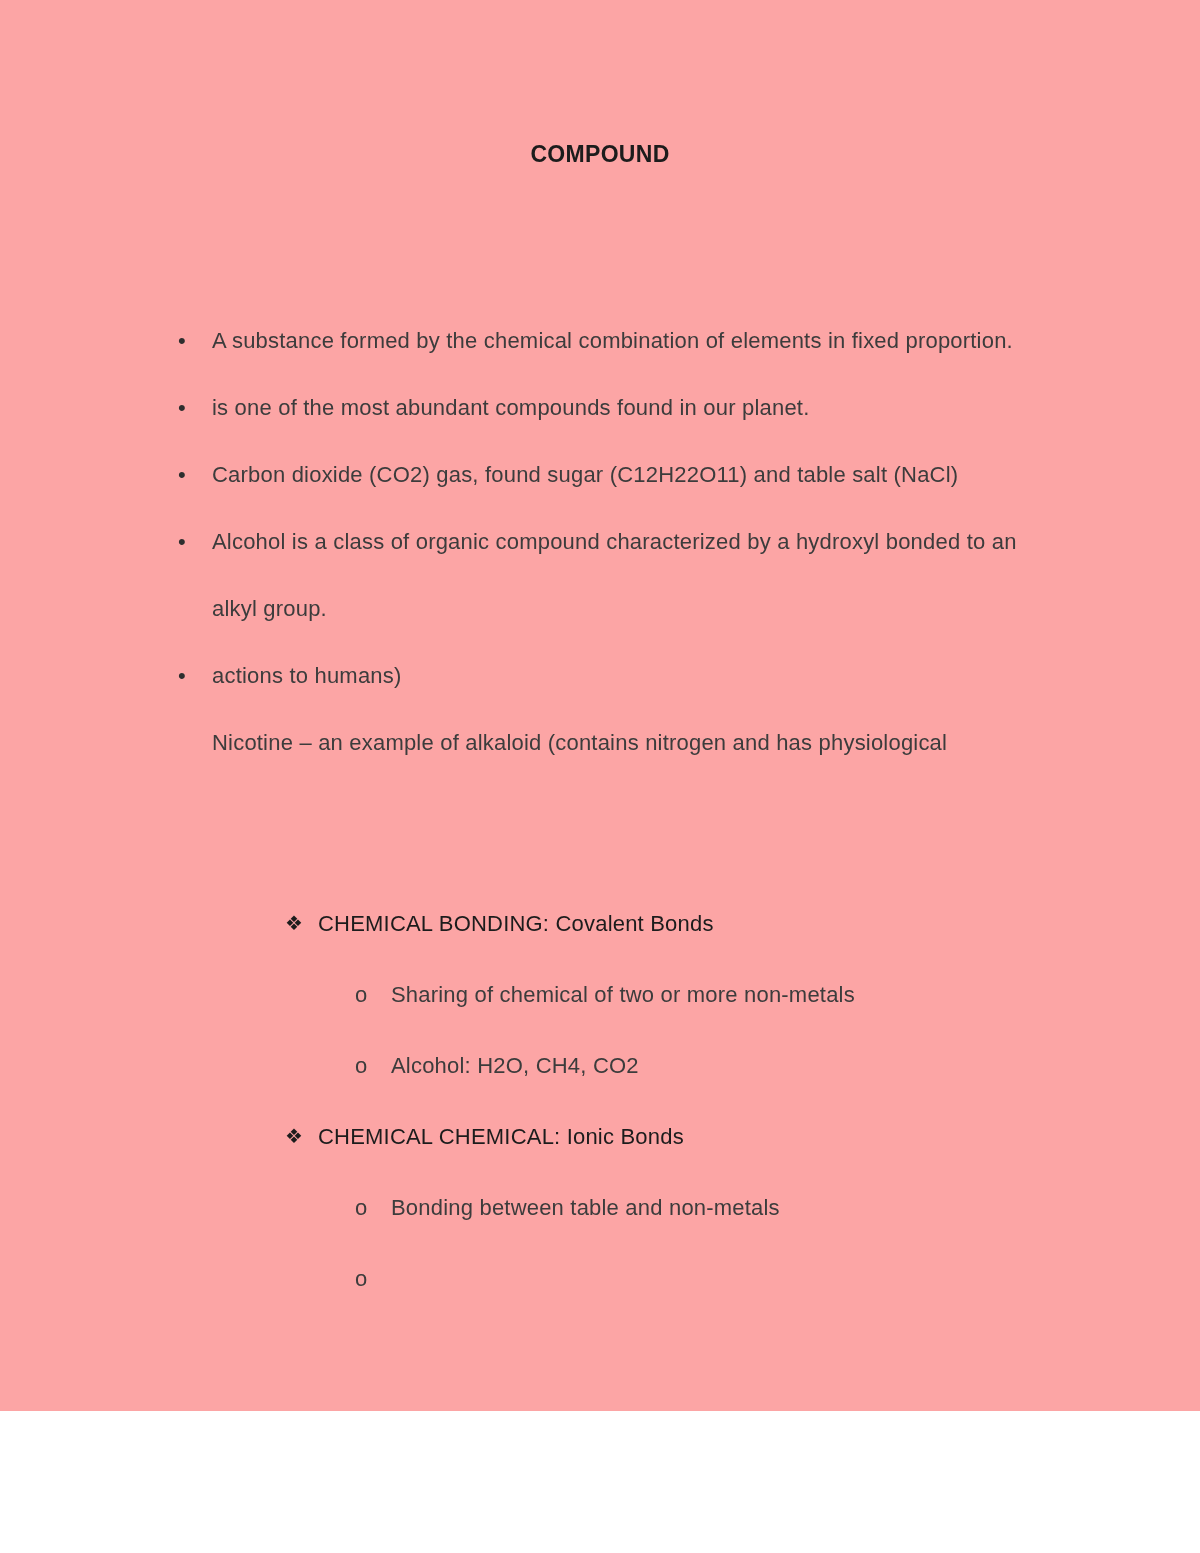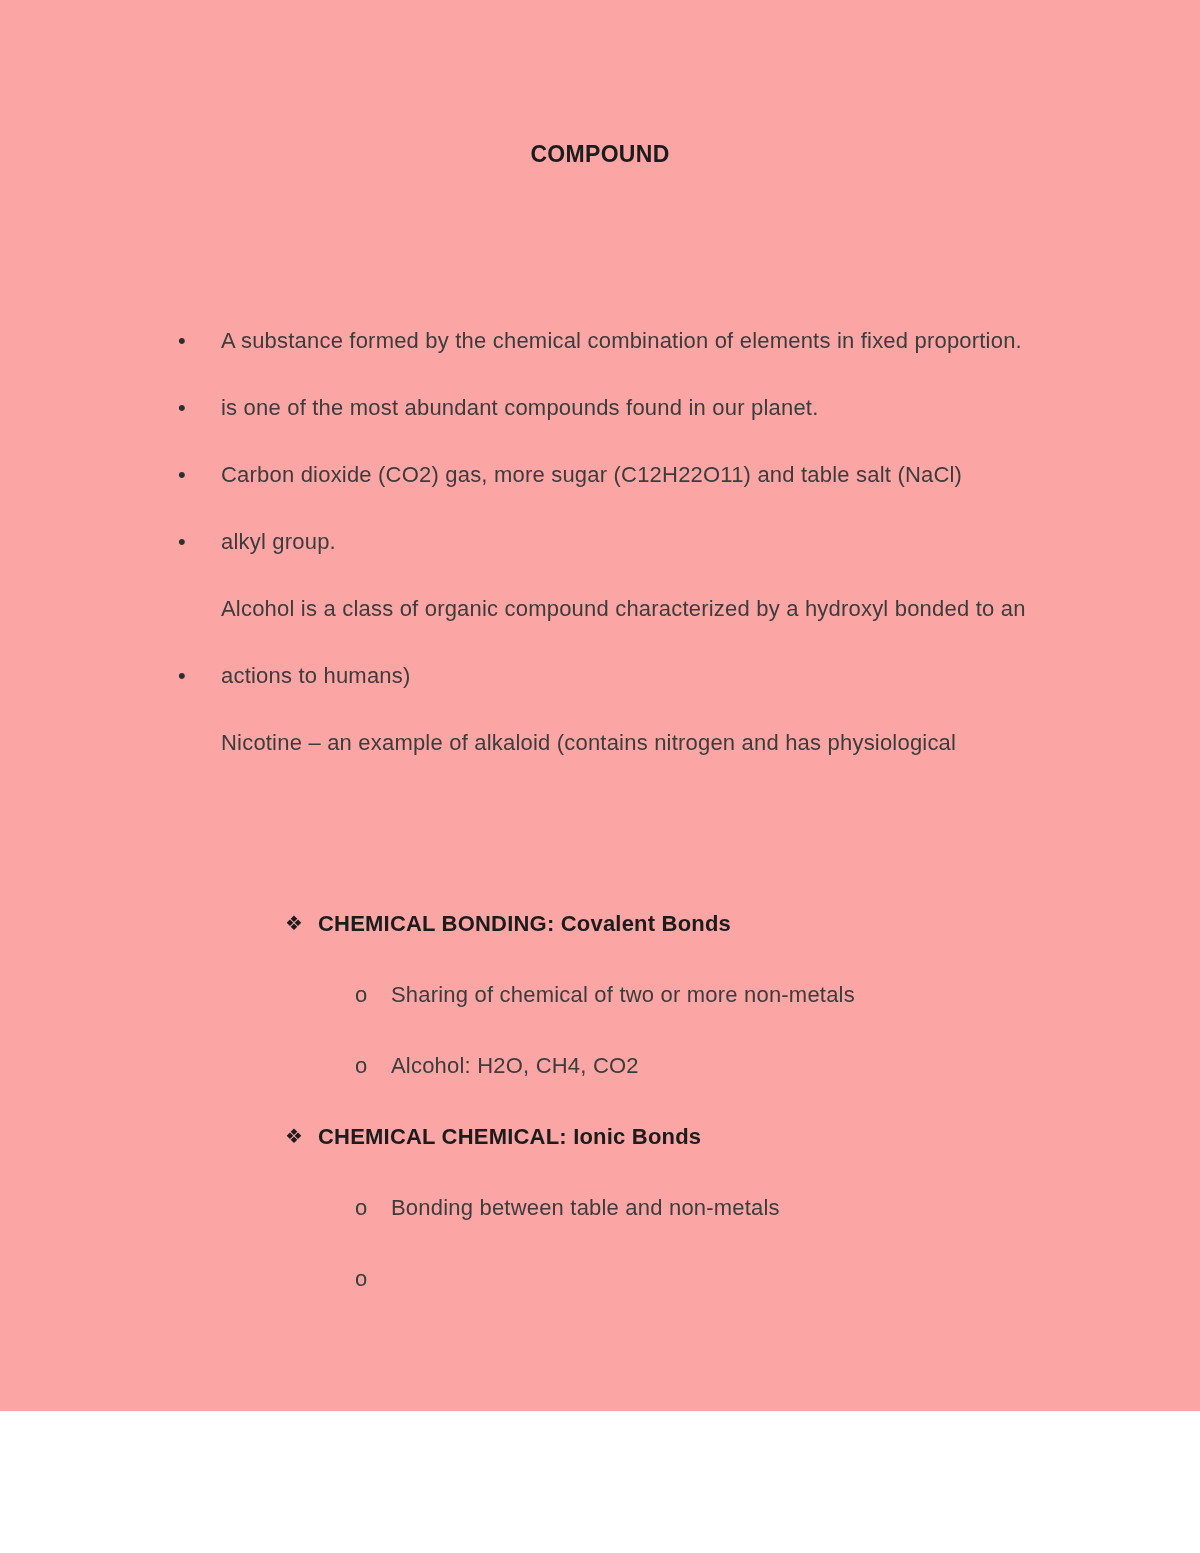--- a/index.html
+++ b/index.html
@@ -34,36 +34,35 @@
     width: 34px;
     line-height: 67px;
     font-size: 22px;
     color: #2e2e2e;
   }
   .bullet-lines { min-width: 0; }
   .text-line {
     line-height: 67px;
     white-space: nowrap;
     letter-spacing: 0.2px;
-    margin-left: 9px;
   }
   .bond-section { margin-top: 112px; }
   .bond-heading {
     display: flex;
     margin-left: 285px;
   }
   .diamond-marker {
     flex: none;
     width: 33px;
     line-height: 71px;
     font-size: 20px;
     color: #1c1c1c;
   }
   .bond-heading-text {
-    font-weight: bold;
+    font-weight: normal;
     color: #1c1c1c;
     line-height: 71px;
     white-space: nowrap;
     letter-spacing: 0.2px;
   }
   .bond-item {
     display: flex;
     margin-left: 355px;
   }
   .circle-marker {
@@ -94,28 +93,28 @@
     </li>
     <li class="bullet-item">
       <span class="bullet-marker">•</span>
       <div class="bullet-lines">
         <div class="text-line">is one of the most abundant compounds found in our planet.</div>
       </div>
     </li>
     <li class="bullet-item">
       <span class="bullet-marker">•</span>
       <div class="bullet-lines">
-        <div class="text-line">Carbon dioxide (CO2) gas, more sugar (C12H22O11) and table salt (NaCl)</div>
+        <div class="text-line">Carbon dioxide (CO2) gas, found sugar (C12H22O11) and table salt (NaCl)</div>
       </div>
     </li>
     <li class="bullet-item">
       <span class="bullet-marker">•</span>
       <div class="bullet-lines">
+        <div class="text-line">Alcohol is a class of organic compound characterized by a hydroxyl bonded to an</div>
         <div class="text-line">alkyl group.</div>
-        <div class="text-line">Alcohol is a class of organic compound characterized by a hydroxyl bonded to an</div>
       </div>
     </li>
     <li class="bullet-item">
       <span class="bullet-marker">•</span>
       <div class="bullet-lines">
         <div class="text-line">actions to humans)</div>
         <div class="text-line">Nicotine – an example of alkaloid (contains nitrogen and has physiological</div>
       </div>
     </li>
   </ul>

